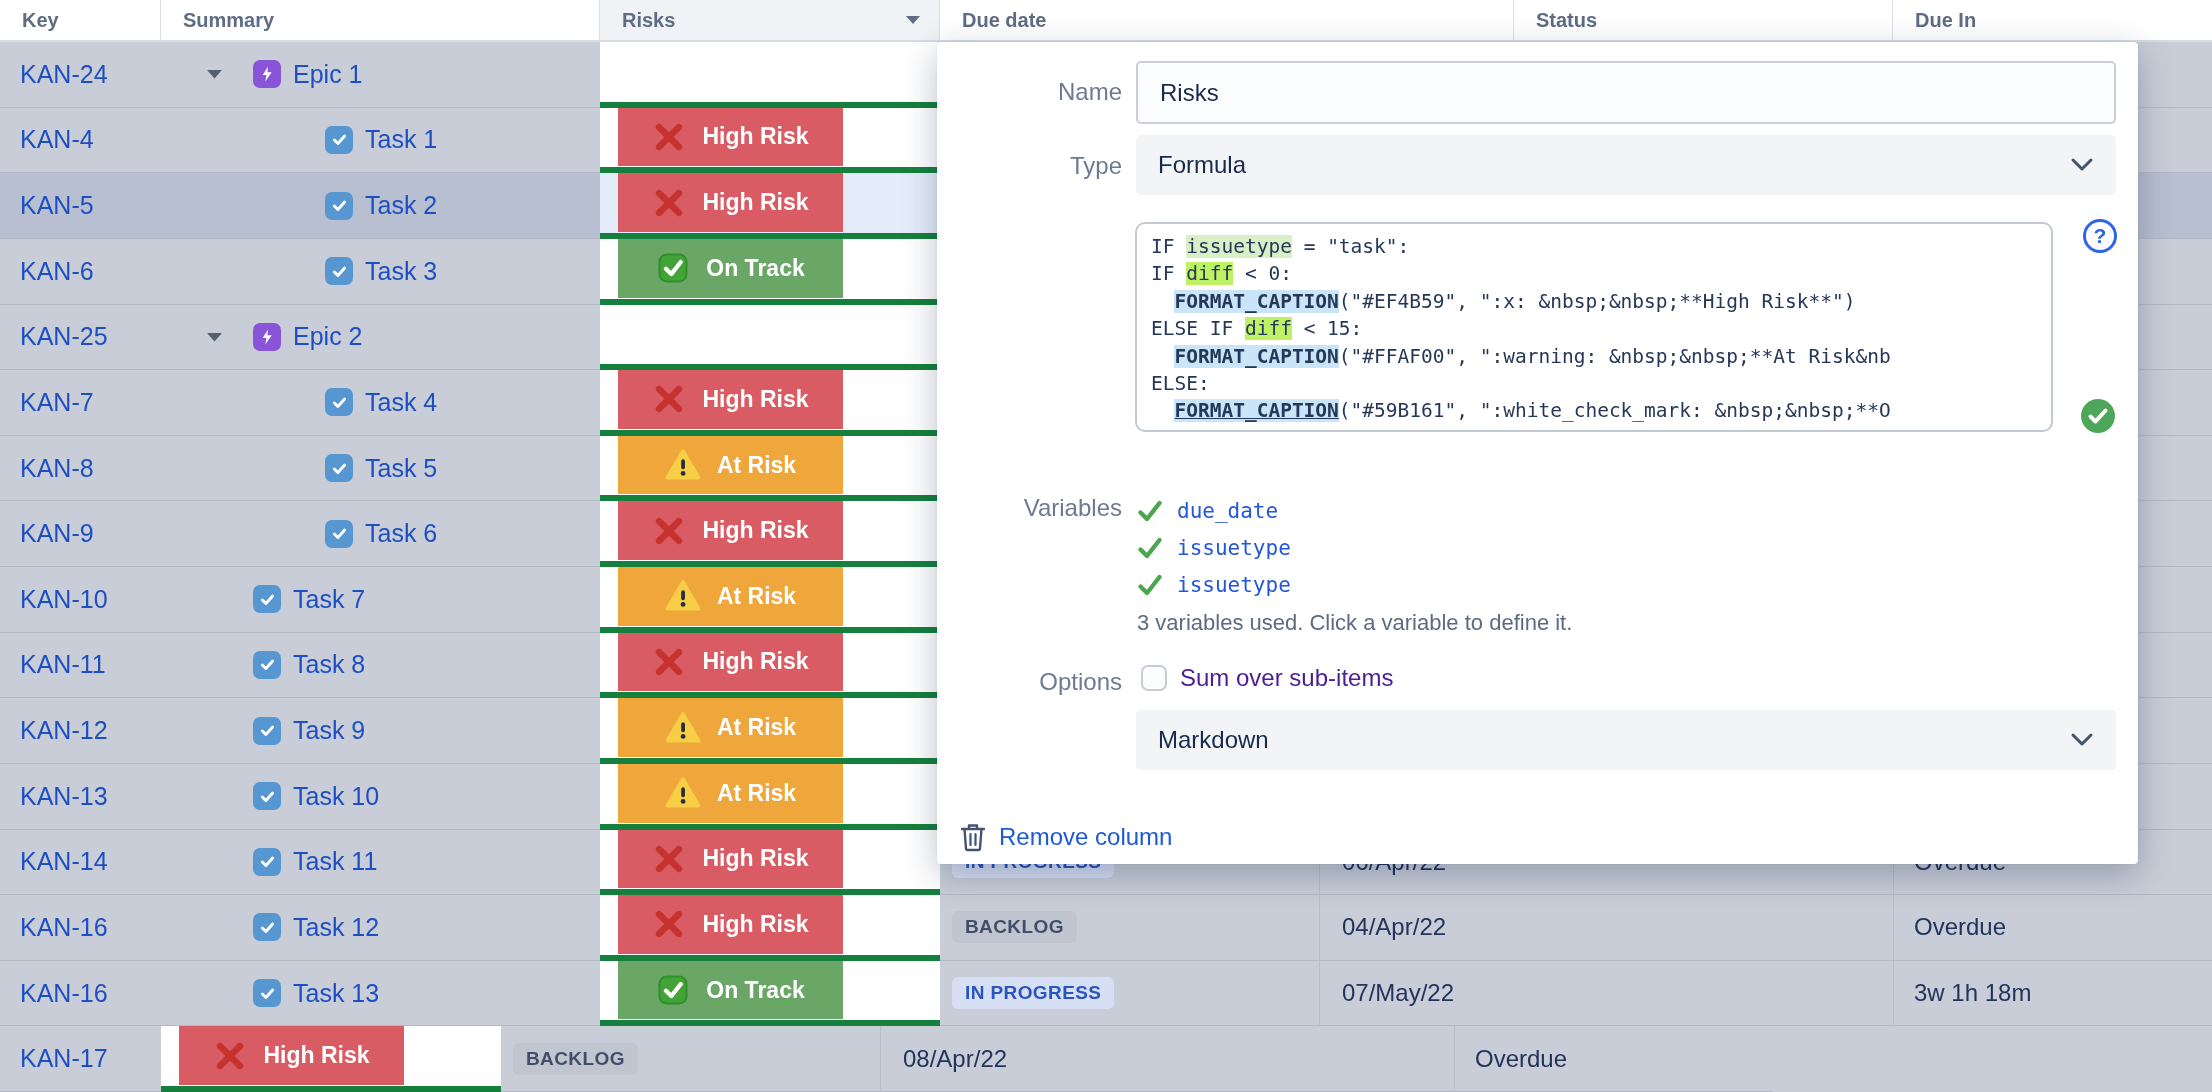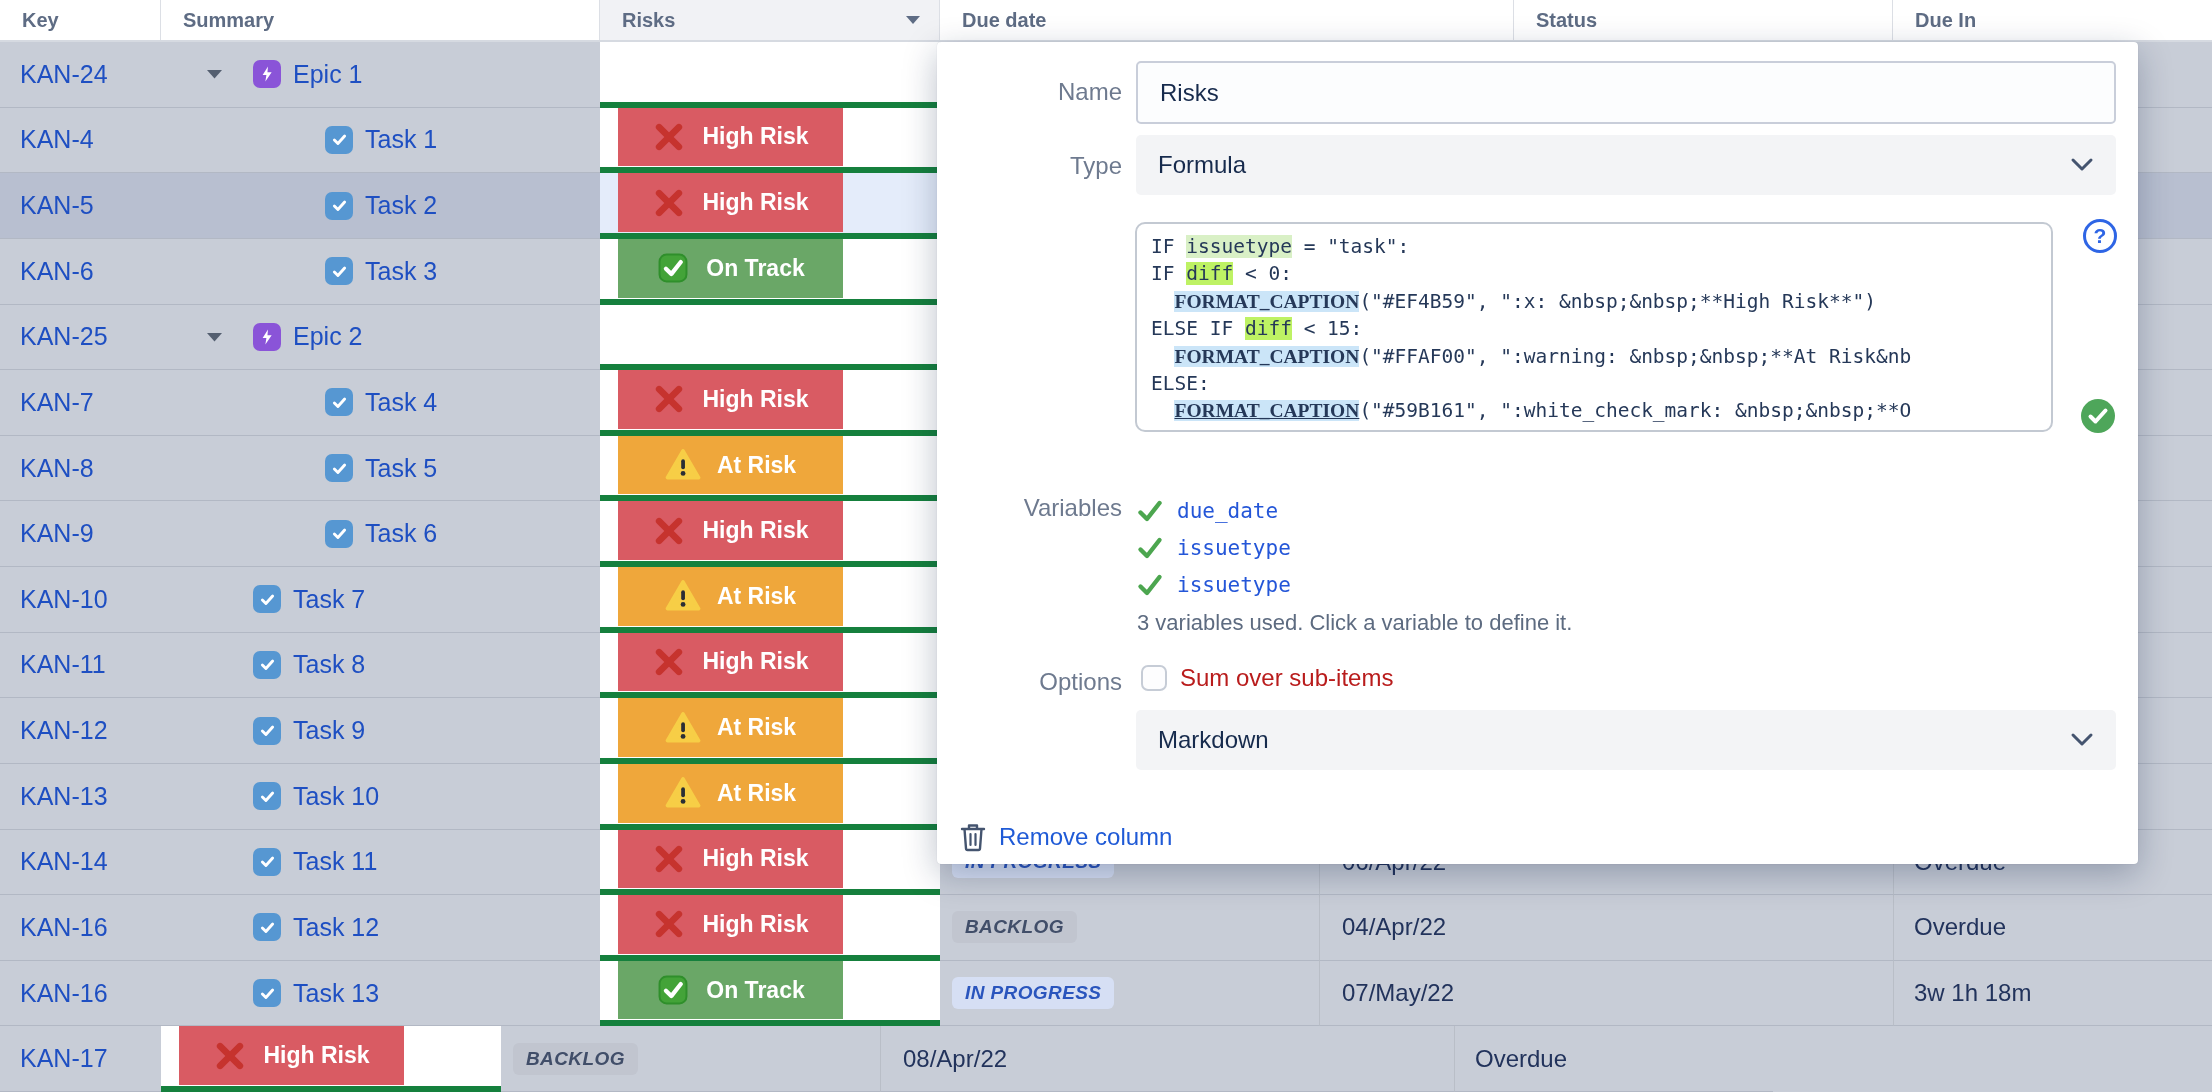--- a/index.html
+++ b/index.html
@@ -15,21 +15,21 @@
   .hdr-cell.active { background:#F1F2F5; }
   .hdr-sort { position:absolute; right:18px; top:50%; transform:translateY(-50%); }
 
   
   .rows { position:absolute; top:42px; left:0; width:2212px; }
   .row { display:flex; height:65.63px; }
   .cell { position:relative; display:flex; align-items:center; }
   .c-key    { width:161px; }
   .c-sum    { width:439px; }
   .c-risk   { width:340px; background:#fff; border-bottom:6px solid #15803d;text-decoration:underline; }
-  .c-status { width:379px;font-style:italic; }
+  .c-status { width:379px; }
   .c-due    { width:574px; border-left:1px solid rgba(0,0,0,0.07); }
   .c-duein  { width:319px; border-left:1px solid rgba(0,0,0,0.07); }
   .gray { background:#C8CDD7; border-bottom:1px solid #B2B8C4; }
   .row.selected .gray { background:#B8BFD0; }
   .row.selected .c-risk { background:#E4ECFA; }
   .key-text { padding-left:20px; font-size:25px; color:#1E4FC2; }
   .sum-label { font-size:25px; color:#1E4FC2; margin-left:12px; white-space:nowrap; }
   .expander { position:absolute; left:44px; top:50%; transform:translateY(-50%); cursor:pointer; }
   .type-ic { width:28px; height:28px; border-radius:7px; flex:0 0 28px;
              display:flex; align-items:center; justify-content:center; }
@@ -61,38 +61,38 @@
   .p-select { position:absolute; left:199px; width:980px; height:60px; background:#F3F4F6;
               border-radius:5px; display:flex; align-items:center; padding-left:22px;
               font-size:24px; color:#172B4D; cursor:pointer; }
   .p-select .chev { position:absolute; right:22px; }
   .editor { position:absolute; left:198px; top:180px; width:918px; height:210px;
             border:2px solid #C3C9D2; border-radius:10px; background:#fff;
             padding:9px 14px; overflow:hidden; font-family:"DejaVu Sans Mono",monospace;
             font-size:19.5px; line-height:27.4px; color:#253858; white-space:pre; cursor:text; }
   .editor .hl-g { background:#D9F0C6; }
   .editor .hl-b { background:#bef264; }
-  .editor .fn { background:#CBE5F8; font-weight:700;font-family:Liberation Serif, serif; }
+  .editor .fn { background:#CBE5F8; font-weight:700; }
   .editor .fn.u { text-decoration:underline; }
   .help-ic { position:absolute; left:1146px; top:177px; width:34px; height:34px;
              border:3px solid #2E65E5; border-radius:50%; color:#2E65E5; font-size:21px;
              font-weight:700; display:flex; align-items:center; justify-content:center; cursor:pointer; }
   .valid-ic { position:absolute; left:1143px; top:356px; cursor:default; }
   .ed-links { position:absolute; left:198px; top:400px; width:918px; height:30px;
               display:flex; justify-content:flex-end; align-items:center; gap:14px; }
   .link { display:flex; align-items:center; gap:9px; color:#1F5AD6; font-size:23px;
           cursor:pointer; white-space:nowrap; }
   .vars { position:absolute; left:200px; top:450px; }
   .var-row { height:37px; display:flex; align-items:center; gap:14px; cursor:pointer; }
   .var-name { font-family:"DejaVu Sans Mono",monospace; font-size:21px; color:#2456D8; }
   .var-hint { position:absolute; left:200px; top:568px; font-size:22px; color:#5D6B80; }
   .opt-row { position:absolute; left:204px; top:622px; display:flex; align-items:center; gap:13px; }
   .checkbox { width:26px; height:26px; border:2px solid #C6CCD6; border-radius:7px;
               background:#FDFDFE; cursor:pointer; }
-  .opt-label { font-size:24px; color:#b91c1c; }
+  .opt-label { font-size:24px; color:#4c1d95; }
   .remove { position:absolute; left:22px; top:780px; display:flex; align-items:center;
             gap:12px; color:#1F5AD6; font-size:24px; cursor:pointer; }
   svg { display:block; }
 </style>
 </head>
 <body>
 
 <div class="app">
 
   <div class="hdr">

